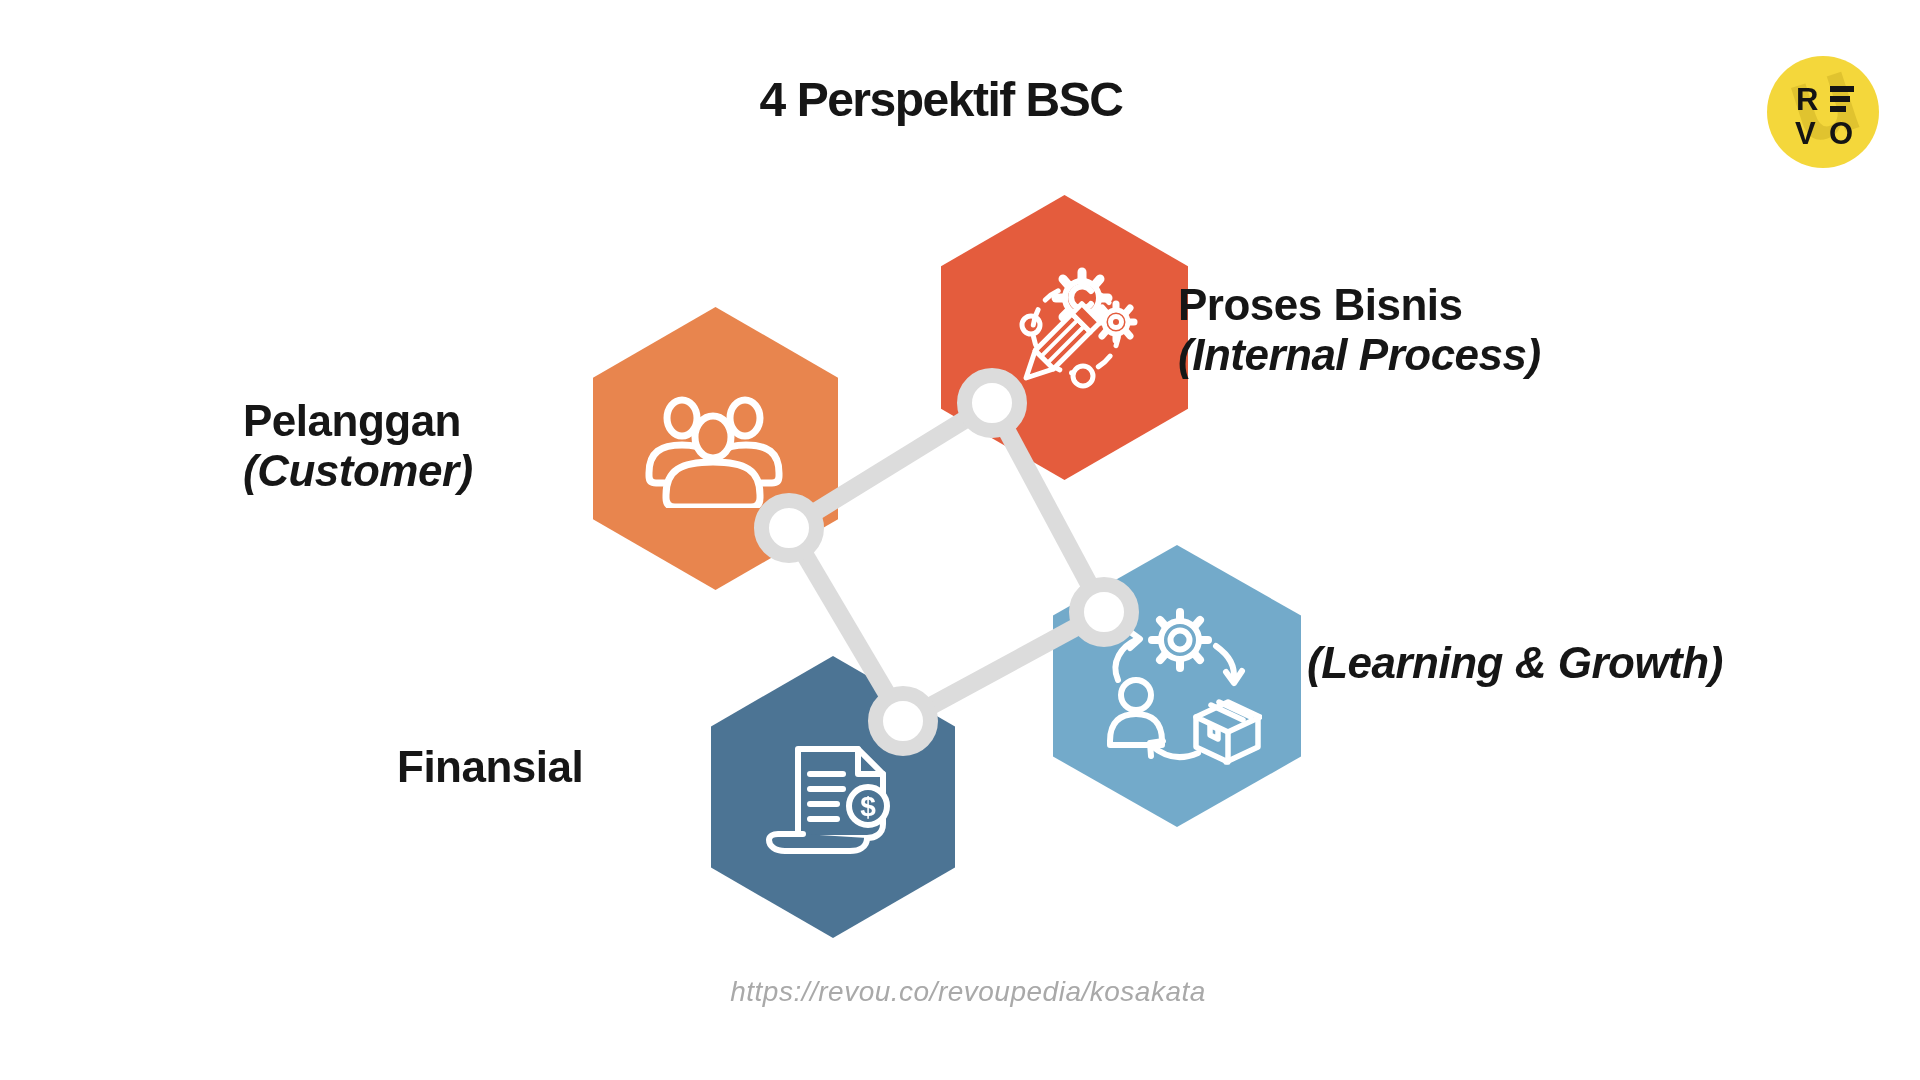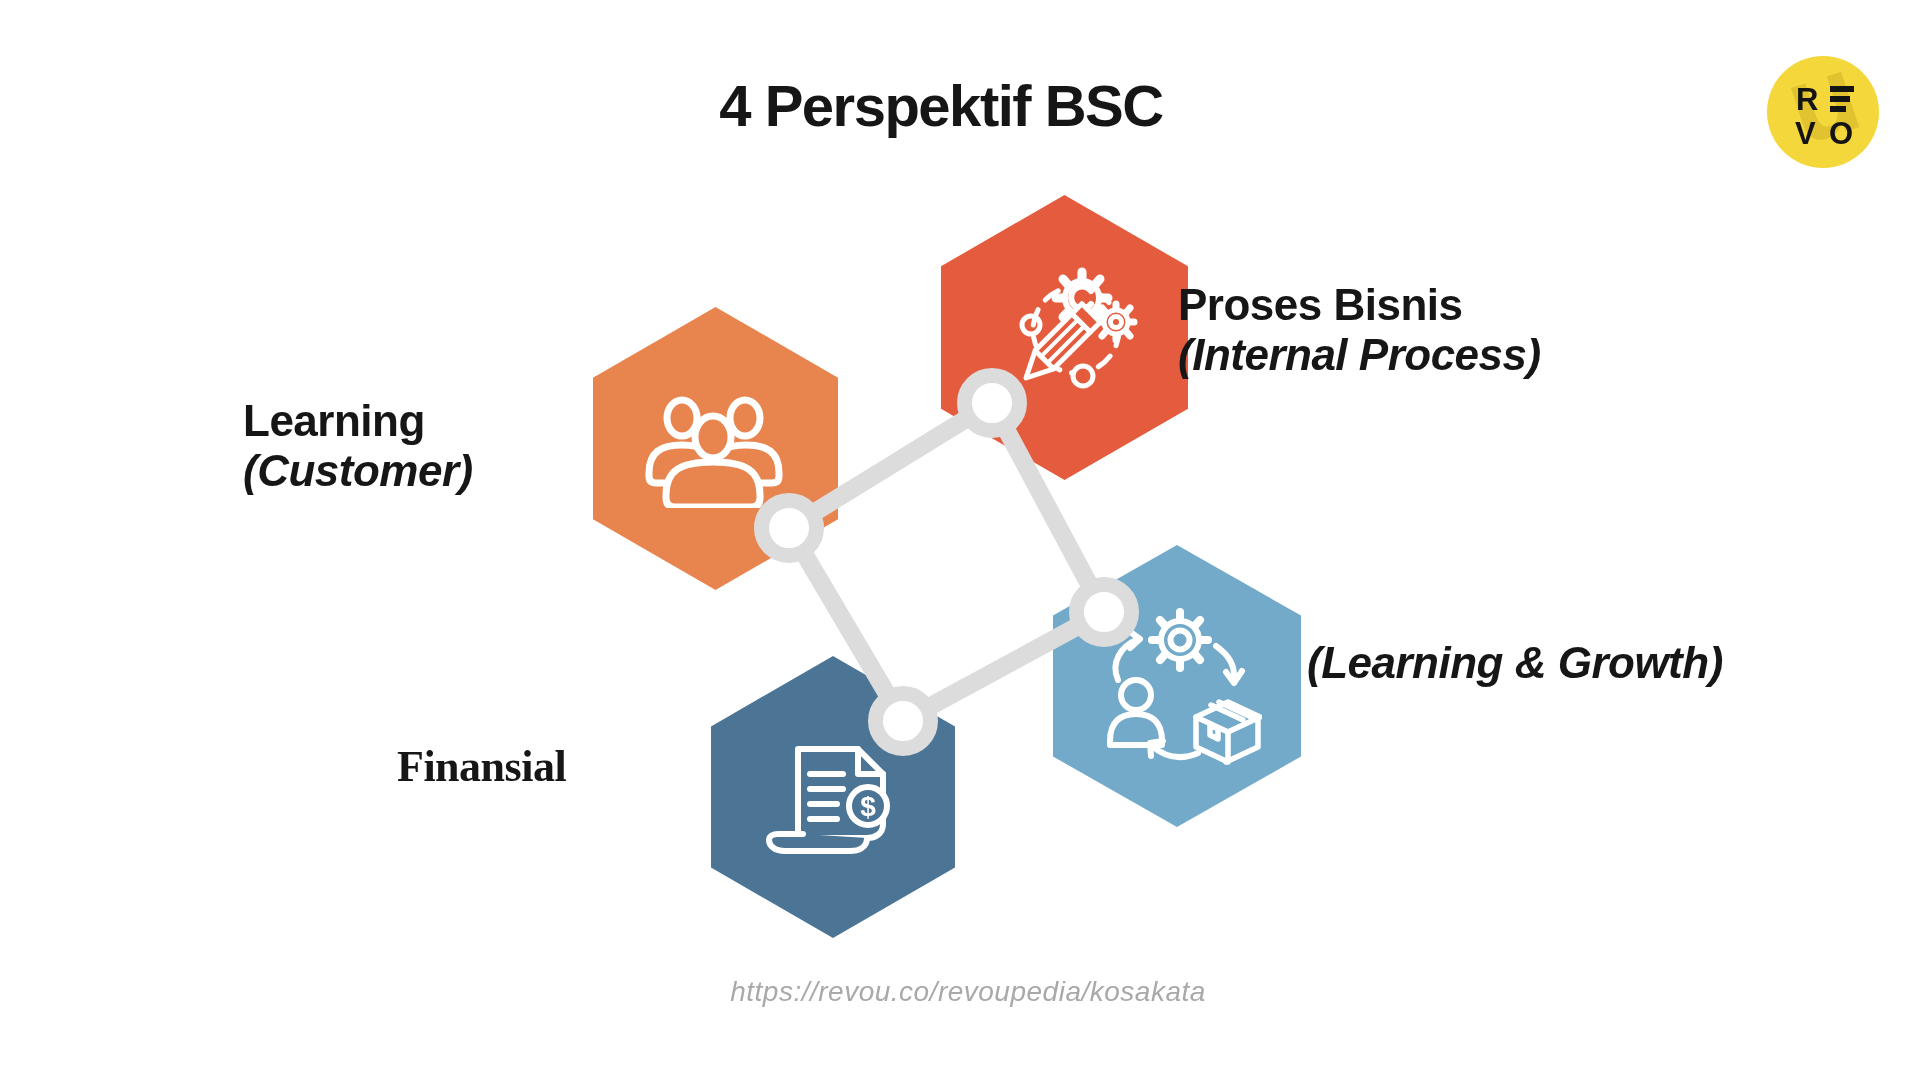--- a/index.html
+++ b/index.html
@@ -1,41 +1,41 @@
 <!DOCTYPE html>
 <html><head>
 <meta charset="utf-8">
 <style>
   html,body{margin:0;padding:0;background:#fff;}
   body{width:1920px;height:1080px;position:relative;overflow:hidden;
        font-family:"Liberation Sans",sans-serif;color:#161616;}
 
   .page-title{position:absolute;left:341px;top:72px;width:1200px;text-align:center;
-      font-size:58px;font-weight:700;letter-spacing:-1.5px;z-index:8;}
+      font-size:48px;font-weight:700;letter-spacing:-1.5px;z-index:8;}
 
   .hex{position:absolute;clip-path:polygon(50% 0%,100% 25%,100% 75%,50% 100%,0% 75%,0% 25%);z-index:2;}
   .hex-customer{left:593px;top:307px;width:245px;height:283px;}
   .hex-process{left:941px;top:195px;width:247px;height:285px;}
   .hex-finance{left:711px;top:656px;width:244px;height:282px;}
   .hex-sdm{left:1053px;top:545px;width:248px;height:282px;}
 
   .icon-wrap{position:absolute;display:block;line-height:0;}
   .icon-customer{left:49px;top:88px;width:143px;height:113px;}
   .icon-process{left:73px;top:65px;width:132px;height:132px;}
   .icon-finance{left:52px;top:88px;width:137px;height:117px;}
   .icon-sdm{left:45px;top:53px;width:164px;height:167px;}
 
   .connector{position:absolute;left:0;top:0;width:1920px;height:1080px;z-index:5;pointer-events:none;}
 
   .label{position:absolute;font-weight:700;font-size:44px;line-height:50px;
       letter-spacing:-0.5px;z-index:6;}
   .label .en{font-style:italic;}
   .label-customer{left:243px;top:396px;width:400px;}
   .label-process{left:1178px;top:280px;width:440px;}
-  .label-finance{left:397px;top:742px;width:400px;font-family:Liberation Serif, serif;}
+  .label-finance{left:397px;top:742px;width:400px;}
   .label-sdm{left:1307px;top:638px;width:460px;}
 
   .footer-url{position:absolute;left:0;top:976px;width:1936px;text-align:center;
       font-size:28px;font-style:italic;color:#A9A9A9;letter-spacing:0.5px;z-index:4;}
 
   .logo{position:absolute;left:1767px;top:56px;width:112px;height:112px;border-radius:50%;
       z-index:9;overflow:hidden;}
   .logo-watermark{position:absolute;left:22px;top:-12px;font-size:110px;font-weight:700;
       color:rgba(180,150,20,0.30);transform:rotate(-18deg);line-height:1;}
   .logo-letter{position:absolute;font-size:31px;font-weight:700;color:#141414;line-height:1;}
@@ -184,21 +184,21 @@
     <g stroke="currentColor" stroke-width="15" fill="#FFFFFF">
       <circle cx="992" cy="403" r="27.5"></circle>
       <circle cx="789" cy="528" r="27.5"></circle>
       <circle cx="1104" cy="612" r="27.5"></circle>
       <circle cx="903" cy="721" r="27.5"></circle>
     </g>
   </svg>
 </div>
 
 <div class="label label-customer">
-  <div class="id">Learning</div>
+  <div class="id">Pelanggan</div>
   <div class="en">(Customer)</div>
 </div>
 
 <div class="label label-process">
   <div class="id">Proses Bisnis</div>
   <div class="en">(Internal Process)</div>
 </div>
 
 <div class="label label-finance">
   <div class="id">Finansial</div>

